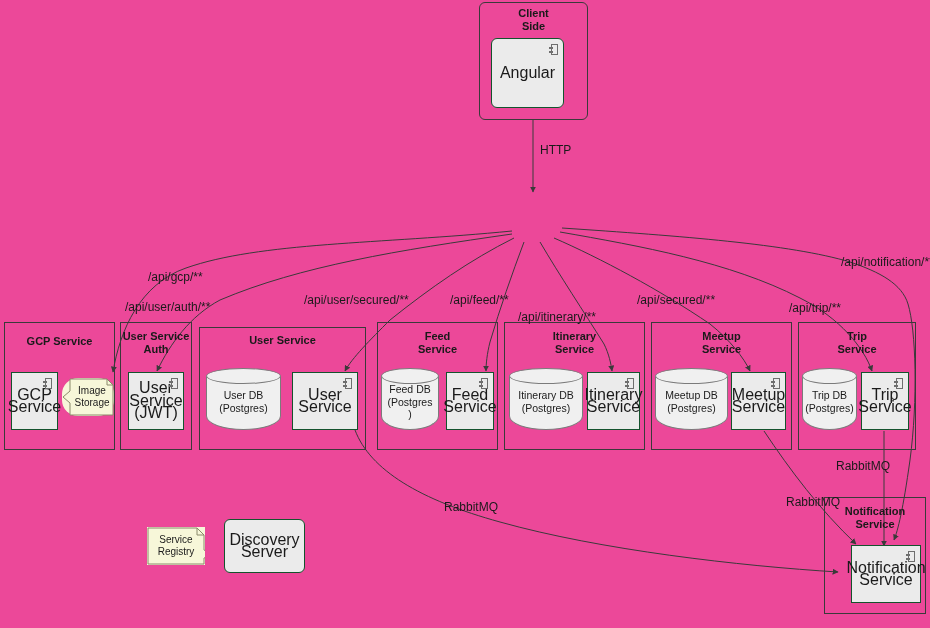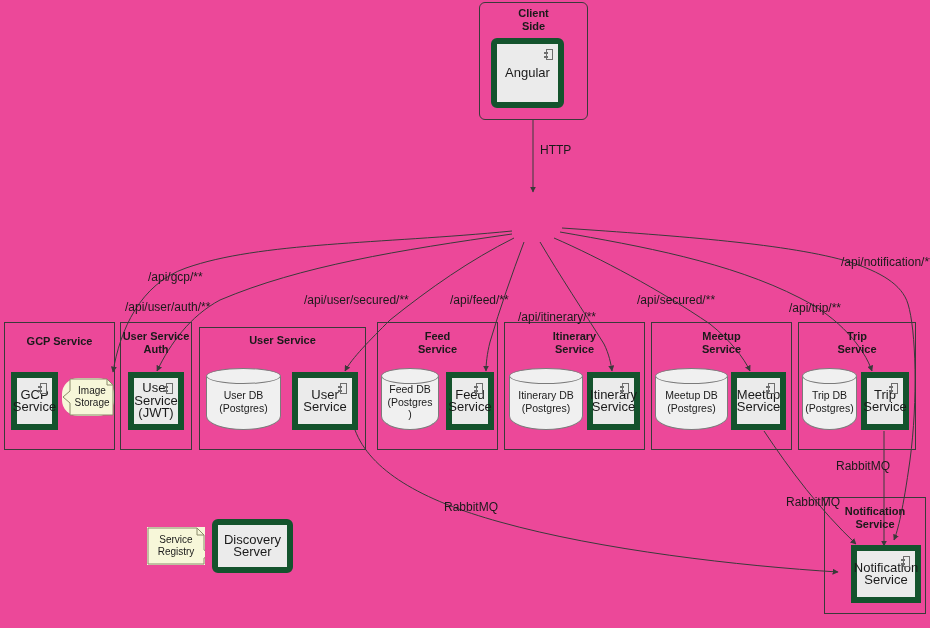--- a/index.html
+++ b/index.html
@@ -41,26 +41,26 @@
     font-weight: bold;
     font-size: 11px;
     color: #1a1a1a;
     line-height: 12.5px;
     white-space: pre-line;
   }
   .component {
     position: absolute;
     box-sizing: border-box;
     background: #ebebeb;
-    border: 6px solid #14532d;
+    border: 1px solid #14532d;
     display: flex;
     align-items: center;
     justify-content: center;
     text-align: center;
-    font-size: 13px;
+    font-size: 16px;
     color: #1a1a1a;
     line-height: 12.5px;
     white-space: pre-line;
   }
   .component.rounded { border-radius: 6px; }
   .comp-icon {
     position: absolute;
     right: 5px;
     top: 5px;
     width: 7px;
@@ -325,21 +325,21 @@
   </div>
 
   <div class="note" style="left:147px; top:527px; width:58px; height:38px;">
     <svg class="note-svg" viewBox="0 0 58 38" preserveAspectRatio="none">
       <path d="M 1 1 L 50 1 L 57 8 L 57 23 L 66 28 L 57 31 L 57 37 L 1 37 Z" fill="#f7f7d9" stroke="#8a8a6a" stroke-width="1"></path>
       <path d="M 50 1 L 50 8 L 57 8" fill="none" stroke="#8a8a6a" stroke-width="1"></path>
     </svg>
     <span class="note-text" style="padding-left:0;">Service
 Registry</span>
   </div>
-  <div class="component rounded" style="left:212px; top:519px; width:81px; height:54px;">
+  <div class="component rounded" style="left:224px; top:519px; width:81px; height:54px;">
     <span>Discovery
 Server</span>
   </div>
 
   <div class="edge-label" style="left:540px; top:144px;">HTTP</div>
   <div class="edge-label" style="left:148px; top:271px;">/api/gcp/**</div>
   <div class="edge-label" style="left:125px; top:301px;">/api/user/auth/**</div>
   <div class="edge-label" style="left:304px; top:294px;">/api/user/secured/**</div>
   <div class="edge-label" style="left:450px; top:294px;">/api/feed/**</div>
   <div class="edge-label" style="left:518px; top:311px;">/api/itinerary/**</div>

